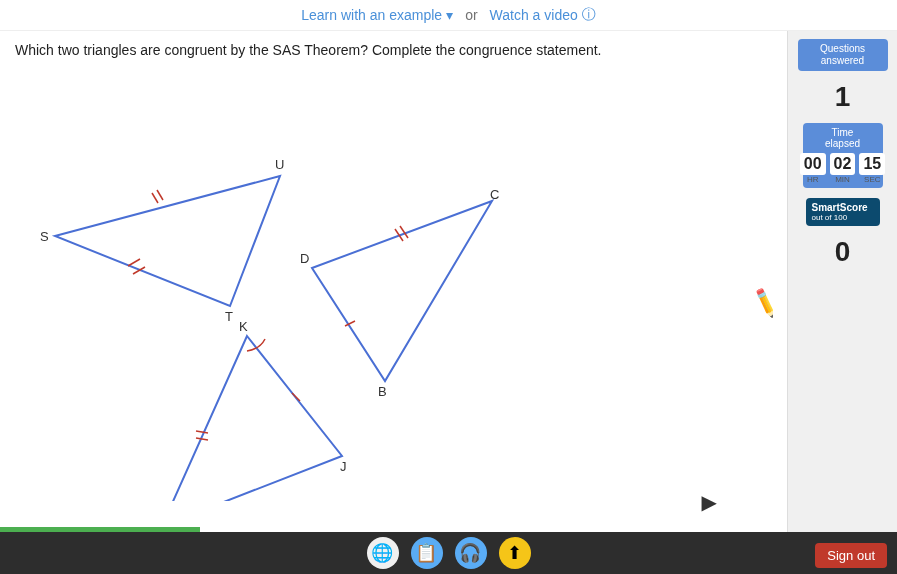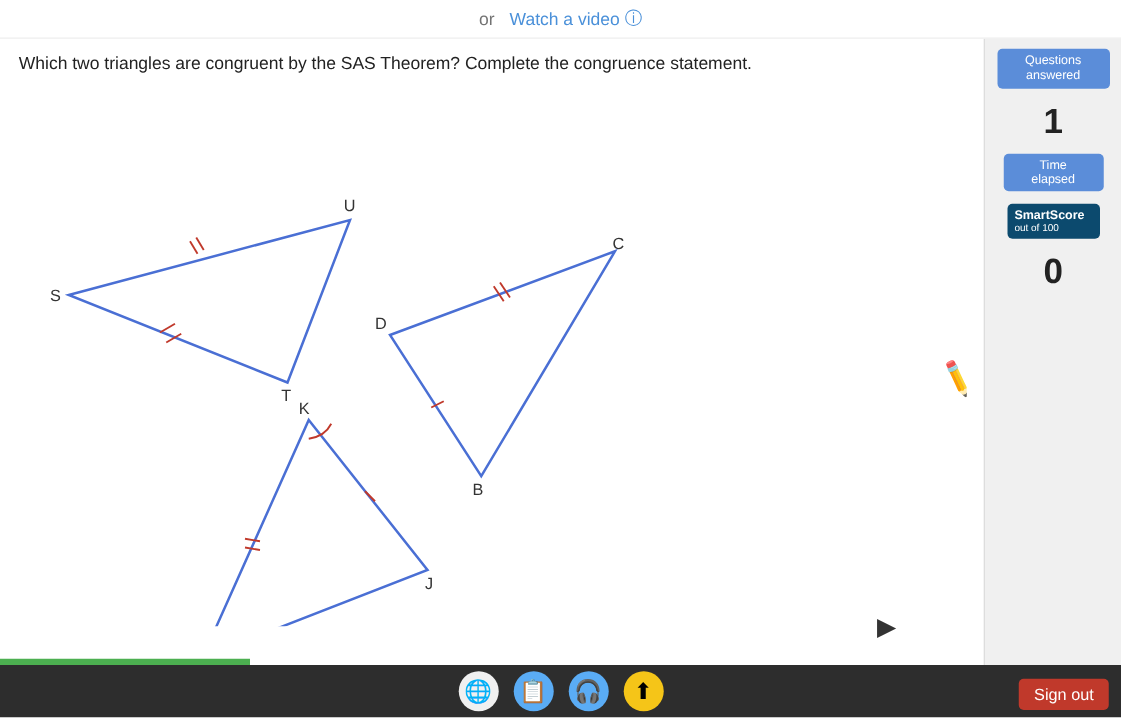--- a/index.html
+++ b/index.html
@@ -255,20 +255,24 @@
       top: 290px;
       font-size: 22px;
       color: #5b8dd9;
       transform: rotate(20deg);
     }
   </style>
 </head>
 <body>
 
 <div class="top-bar">
+  <span class="learn-link">
+    <span>Learn with an example</span>
+    <span>▾</span>
+  </span>
   <span class="or-text">or</span>
   <span class="watch-link">
     <span>Watch a video</span>
     <span>ⓘ</span>
   </span>
 </div>
 
 <div class="main-content">
 
   <div class="left-panel">
@@ -324,20 +328,34 @@
   <div class="right-panel">
     <div class="questions-answered-box">
       <div class="label" style="white-space:pre-line;">Questions
 answered</div>
     </div>
     <div class="questions-count">1</div>
 
     <div class="time-box">
       <div style="white-space:pre-line; font-size:10px;">Time
 elapsed</div>
+      <div class="time-display">
+        <div class="time-unit">
+          <span class="time-number">00</span>
+          <span class="time-label">HR</span>
+        </div>
+        <div class="time-unit">
+          <span class="time-number">02</span>
+          <span class="time-label">MIN</span>
+        </div>
+        <div class="time-unit">
+          <span class="time-number">15</span>
+          <span class="time-label">SEC</span>
+        </div>
+      </div>
     </div>
 
     <div class="smartscore-box">
       <div style="font-size:10px; font-weight:bold;">SmartScore</div>
       <div style="font-size:8px;">out of 100</div>
     </div>
     <div class="smartscore-count">0</div>
   </div>
 </div>
 

